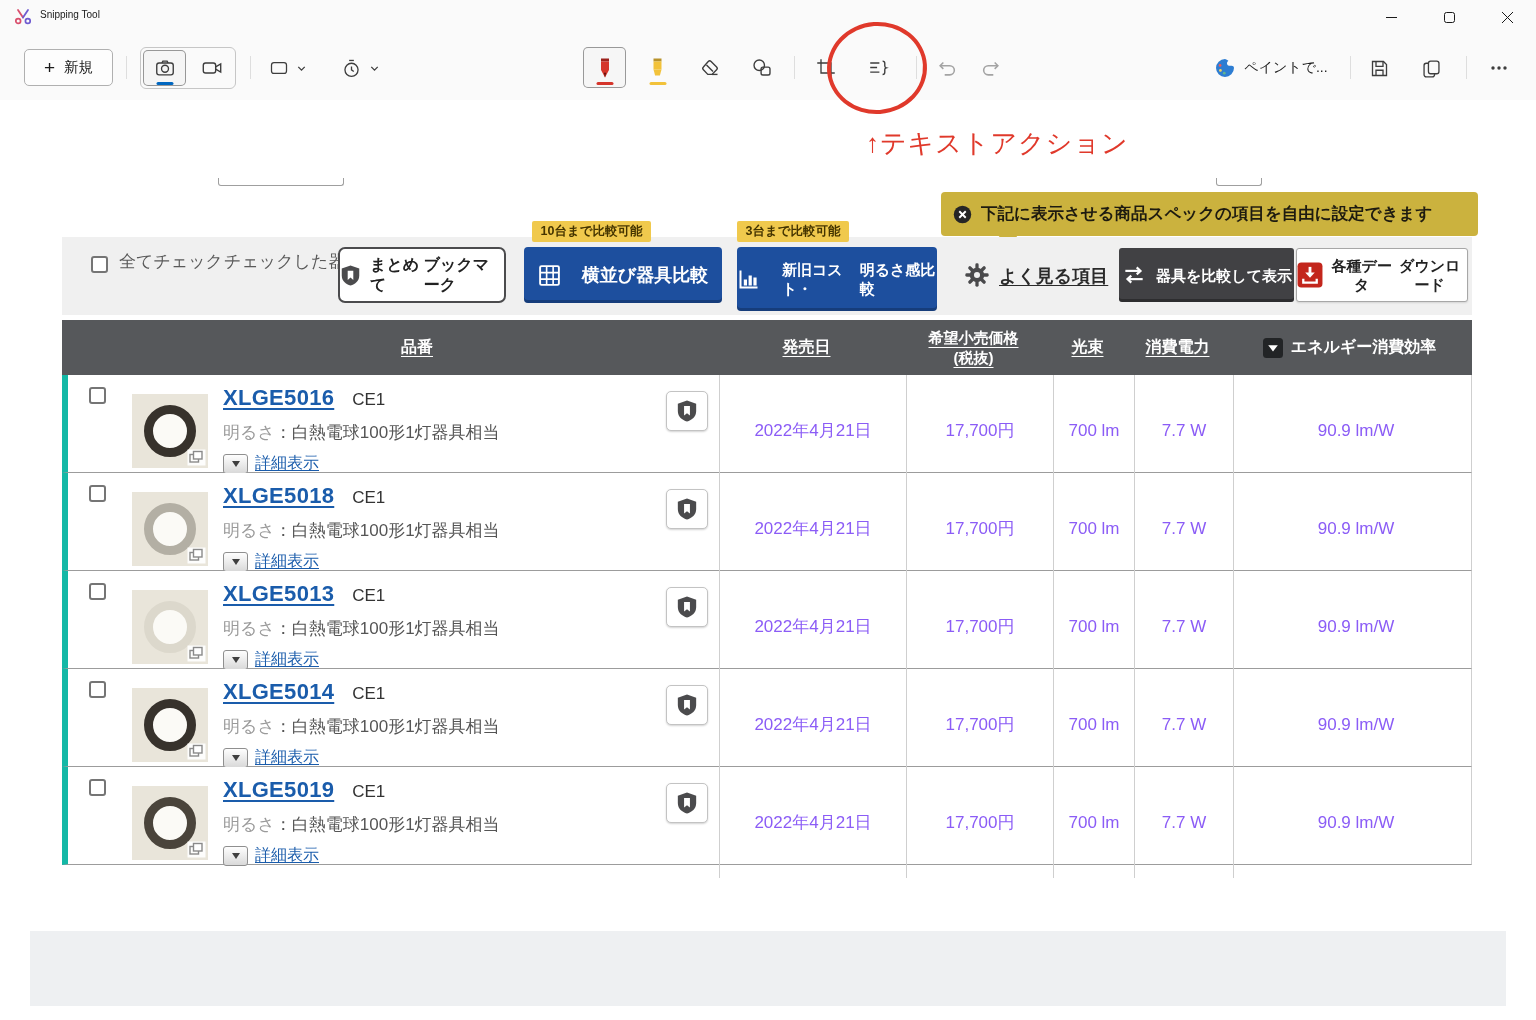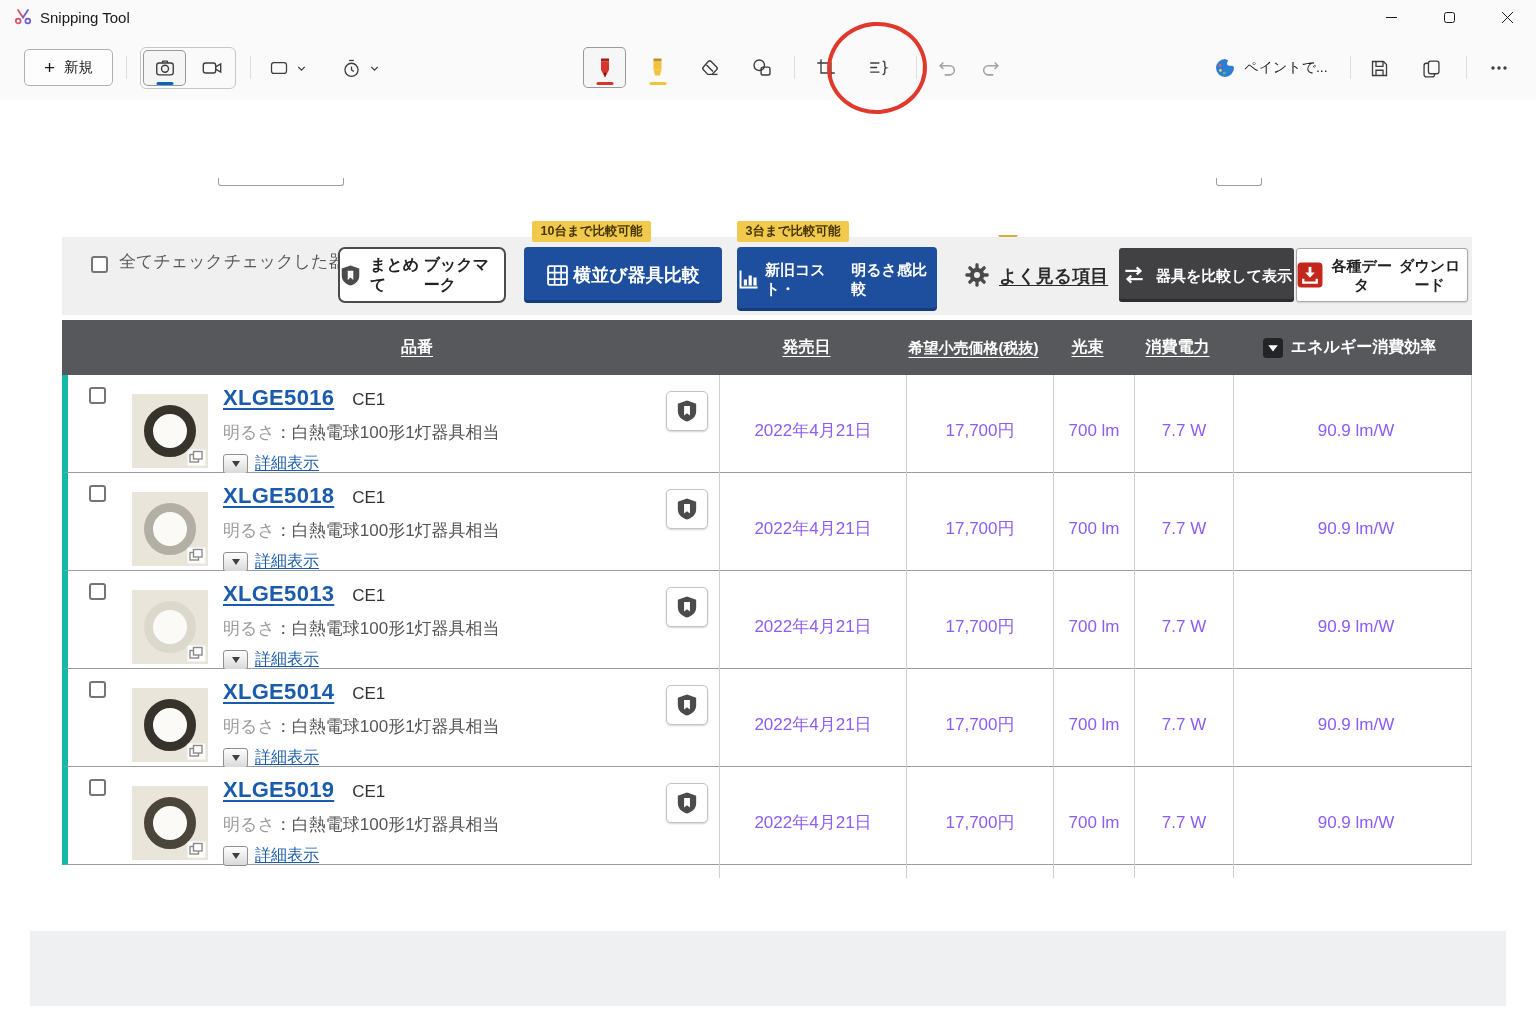--- a/index.html
+++ b/index.html
@@ -4,21 +4,21 @@
 <style>
   *{margin:0;padding:0;box-sizing:border-box}
   html,body{width:1536px;height:1020px}
   body{font-family:"Liberation Sans","DejaVu Sans",sans-serif;background:#fff;position:relative;overflow:hidden}
   button{font:inherit;background:none;border:none;padding:0;cursor:default}
   a{cursor:default}
   .window{position:absolute;inset:0;background:#fafafa}
   
   .titlebar{position:absolute;top:0;left:0;width:100%;height:34px}
   .app-icon{position:absolute;left:14px;top:8px;width:18px;height:18px;display:inline-flex}
-  .title{position:absolute;left:40px;top:9px;font-size:15px;color:#191919}
+  .title{position:absolute;left:40px;top:9px;font-size:10px;color:#191919}
   .win-controls{position:absolute;right:0;top:0;height:34px;display:flex}
   .wbtn{width:58px;height:34px;display:flex;align-items:center;justify-content:center}
   
   .toolbar{position:absolute;top:34px;left:0;width:100%;height:66px}
   .new-btn{position:absolute;left:24px;top:15px;width:89px;height:37px;background:#fdfdfd;border:1px solid #b0b0b0;border-radius:5px;display:flex;align-items:center;justify-content:center;gap:9px;font-size:14.5px;color:#1b1b1b}
   .plus{font-size:19px;line-height:1;color:#1b1b1b}
   .mode-group{position:absolute;left:140px;top:13px;width:96px;height:42px;border:1px solid #c6c6c6;border-radius:6px;display:flex}
   .mode-btn{flex:1;margin:2px;display:flex;align-items:center;justify-content:center;position:relative;border-radius:5px}
   .mode-btn.selected{box-shadow:inset 0 0 0 1px #979797;background:#f5f5f5}
   .blue-bar{position:absolute;bottom:1px;left:50%;transform:translateX(-50%);width:17px;height:3px;background:#0067c0;border-radius:2px}
@@ -38,32 +38,32 @@
   .notice{position:absolute;left:941px;top:92px;width:537px;height:44px;background:#cbb23e;border-radius:4px;display:flex;align-items:center;gap:9px;padding:0 12px}
   .notice-text{font-size:16.5px;font-weight:bold;color:#1e1b10}
   .notice-pointer{position:absolute;left:998px;top:135px;width:0;height:0;border-left:10px solid transparent;border-right:10px solid transparent;border-top:13px solid #cbb23e}
   .controls-bar{position:absolute;left:62px;top:137px;width:1410px;height:78px;background:#f0f0f0}
   .controls-bar>*{position:absolute}
   .checkbox{display:inline-block;width:17px;height:17px;background:#fff;border:2px solid #757575;border-radius:3px}
   .two-line{display:flex;flex-direction:row}
   .gray-lab{font-size:17px;color:#595959;line-height:23px}
   .bookmark-btn{width:168px;height:56px;background:#fff;border:2px solid #4b4b4d;border-radius:7px;display:flex;align-items:center;justify-content:center;gap:9px;font-size:16px;font-weight:bold;color:#222;line-height:20px;text-align:left}
   .badge{height:21px;background:#f0c94d;color:#453500;font-size:12.5px;font-weight:bold;display:flex;align-items:center;justify-content:center;border-radius:2px;z-index:5}
-  .blue-btn{background:#1d4f9e;border-radius:4px;color:#fff;display:flex;align-items:center;justify-content:center;gap:4px;font-weight:bold;box-shadow:inset 0 -3px 0 rgba(0,0,0,.22)}
+  .blue-btn{background:#1d4f9e;border-radius:4px;color:#fff;display:flex;align-items:center;justify-content:center;gap:21px;font-weight:bold;box-shadow:inset 0 -3px 0 rgba(0,0,0,.22)}
   .blue-one{font-size:18px}
   .blue-two{font-size:15px;line-height:19px;text-align:left}
   .freq-link{font-size:18px;font-weight:bold;color:#2a2a2a;text-decoration:underline;text-underline-offset:3px}
   .dark-btn{background:#414144;border-radius:3px;color:#fff;display:flex;align-items:center;justify-content:center;gap:9px;font-weight:bold;font-size:15px;line-height:19px;box-shadow:inset 0 -3px 0 rgba(0,0,0,.3);text-align:center}
   .dl-btn{background:#fff;border:1px solid #a7a7a7;border-radius:3px;color:#222;display:flex;align-items:center;justify-content:center;gap:8px;font-weight:bold;font-size:15px;line-height:19px;box-shadow:0 1px 2px rgba(0,0,0,.12);text-align:center}
   
   .thead{position:absolute;left:62px;top:220px;width:1410px;height:55px;background:#56585b}
   .thead>*{position:absolute}
   .show-all-btn{left:40px;top:9px;width:249px;height:37px;background:#717376;border:1px solid #fdfdfd;border-radius:5px;color:#fff;font-size:16px;font-weight:bold;display:flex;align-items:center;justify-content:center;gap:9px}
   .hcell{top:0;height:55px;display:flex;align-items:center;justify-content:center;color:#fff;font-size:16px;font-weight:bold}
-  .hcell.col{flex-direction:row;line-height:20px}
+  .hcell.col{flex-direction:column;line-height:20px}
   .hu{text-decoration:underline;text-underline-offset:4px;text-decoration-thickness:1px}
   .tbody{position:absolute;left:62px;top:275px;width:1410px}
   .prow{position:relative;height:98px;background:#fff;border-bottom:1px solid #9c9c9c;border-left:6px solid #14b8a6;border-right:1px solid #cfcfcf}
   .prow>*{position:absolute}
   .row-check{left:21px;top:12px}
   .thumb{left:64px;top:19px;width:76px;height:74px;background:#e9e5da}
   .ring{position:absolute;left:12px;top:11px;width:52px;height:52px;border-radius:50%;border:9px solid #444;background:#fbfaf6}
   .chip{position:absolute;right:2px;bottom:2px;width:19px;height:17px;display:inline-flex}
   .model-line{left:155px;top:10px;display:flex;align-items:baseline;gap:18px}
   .model-link{font-size:22px;font-weight:bold;color:#1a5cab;text-decoration:underline;text-underline-offset:3px;letter-spacing:.3px}
@@ -283,26 +283,36 @@
         <svg width="18" height="18" viewBox="0 0 18 18" fill="#3d3d3d">
             <circle cx="3" cy="9" r="1.7"></circle>
             <circle cx="9" cy="9" r="1.7"></circle>
             <circle cx="15" cy="9" r="1.7"></circle>
           </svg>
       </span>
     </button>
   </div>
 
   <div class="red-circle"></div>
+  <div class="red-label">↑テキストアクション</div>
 
   <div class="content">
 
     <div class="frag" style="left:218px;top:78px;width:126px;height:8px"></div>
     <div class="frag" style="left:1216px;top:78px;width:46px;height:8px"></div>
 
+    <div class="notice">
+      <span class="ico">
+        <svg width="19" height="19" viewBox="0 0 20 20">
+            <circle cx="10" cy="10" r="9.2" fill="#262626"></circle>
+            <path d="M6.6 6.6l6.8 6.8M13.4 6.6l-6.8 6.8" stroke="#fff" stroke-width="2"></path>
+          </svg>
+      </span>
+      <span class="notice-text">下記に表示させる商品スペックの項目を自由に設定できます</span>
+    </div>
     <div class="notice-pointer"></div>
 
     <div class="controls-bar">
       <span class="checkbox" style="left:29px;top:19px"></span>
       <div class="two-line" style="left:57px;top:13px">
         <span class="gray-lab">全て</span>
         <span class="gray-lab">チェック</span>
       </div>
       <div class="two-line" style="left:162px;top:13px">
         <span class="gray-lab">チェック</span>

